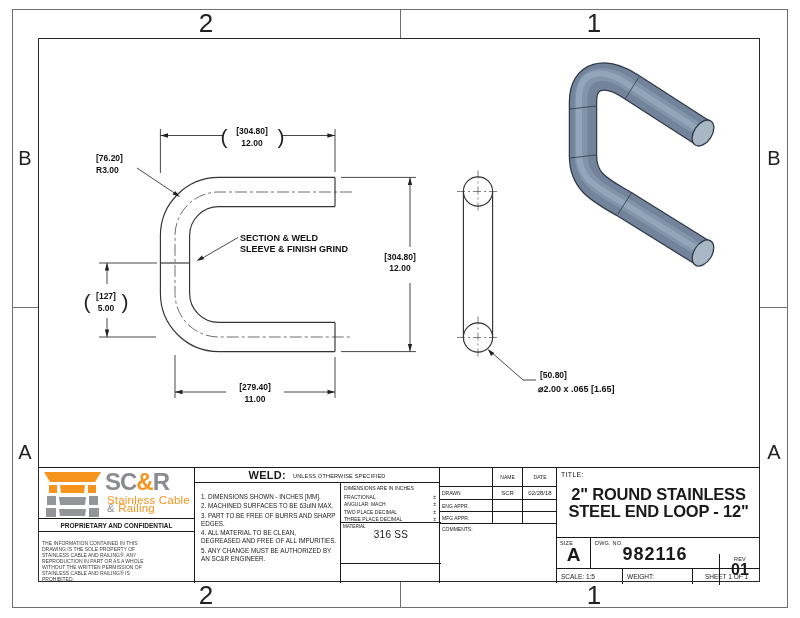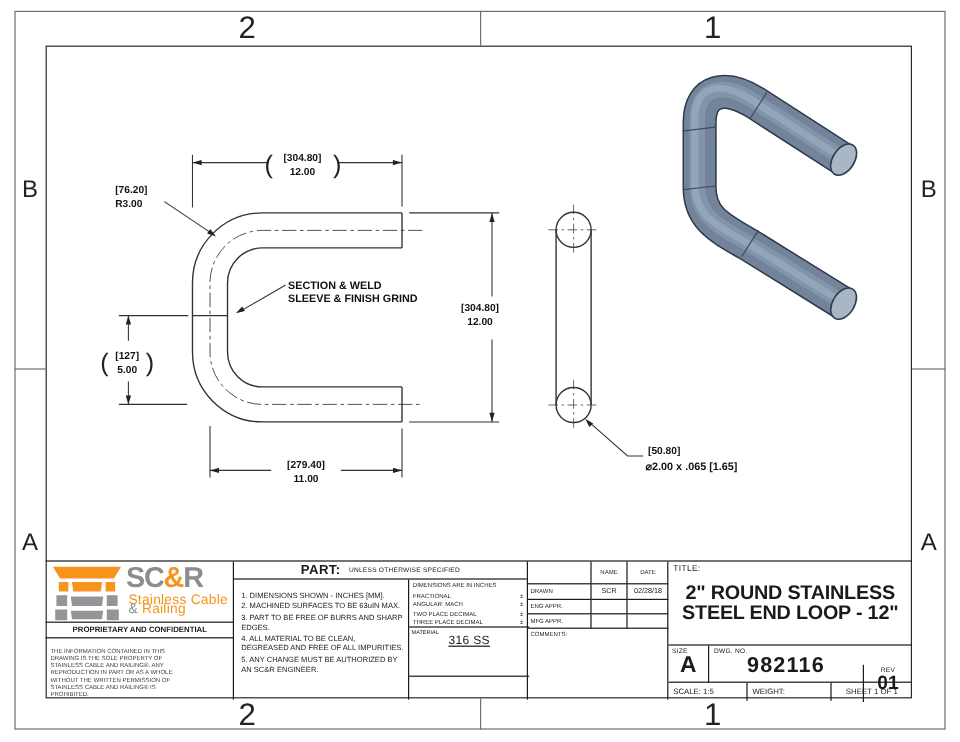--- a/index.html
+++ b/index.html
@@ -34,21 +34,21 @@
   
   .notes-header{display:flex;align-items:center;justify-content:center;gap:7px;height:15px;}
   .notes-header .h1{font-weight:700;font-size:11px;letter-spacing:.3px;}
   .notes-header .h2{font-size:5.5px;letter-spacing:.2px;margin-top:2px;}
   .notes-list{font-size:6.3px;line-height:1.32;}
   .notes-list div{margin-bottom:1px;}
   .tol{font-size:5px;line-height:1.5;}
   .tol-title{margin-bottom:1px;}
   .tol-row{display:flex;justify-content:space-between;}
   .mini-label{font-size:4.6px;}
-  .mini-value{font-size:10px;text-align:center;letter-spacing:.3px;text-decoration:underline;}
+  .mini-value{font-size:10px;text-align:center;letter-spacing:.3px;}
   
   .ap-cell{position:absolute;box-sizing:border-box;font-size:5px;display:flex;align-items:center;
            padding-left:2px;border-right:1.2px solid #1a1a1a;border-bottom:1.2px solid #1a1a1a;}
   .ap-center{justify-content:center;padding-left:0;}
   .ap-val{font-size:6px;}
   
   .title-label{font-size:7px;letter-spacing:.3px;}
   .title-main{font-weight:700;font-size:16.5px;line-height:17px;text-align:center;letter-spacing:-.2px;}
   .cell-label{font-size:5.5px;letter-spacing:.2px;}
   .big-val{font-weight:700;text-align:center;}
@@ -189,21 +189,21 @@
       </svg>
       <div class="tb logo-sc" style="left:67px;top:2px;"><span>SC</span><span class="logo-amp">&amp;</span><span>R</span></div>
       <div class="tb logo-line1" style="left:69px;top:27px;">Stainless Cable</div>
       <div class="tb logo-line2" style="left:69px;top:35px;"><span class="amp2">&amp;</span><span> Railing</span></div>
       <div class="tb prop-bar">PROPRIETARY AND CONFIDENTIAL</div>
       <div class="tb legal">THE INFORMATION CONTAINED IN THIS DRAWING IS THE SOLE PROPERTY OF STAINLESS CABLE AND RAILING®. ANY REPRODUCTION IN PART OR AS A WHOLE WITHOUT THE WRITTEN PERMISSION OF STAINLESS CABLE AND RAILING® IS PROHIBITED.</div>
     </div>
 
     <div class="tb brd-r" style="left:157px;top:0;width:245px;height:115px;">
       <div class="notes-header brd-b" style="box-sizing:border-box;">
-        <span class="h1">PART:</span>
+        <span class="h1">WELD:</span>
         <span class="h2">UNLESS OTHERWISE SPECIFIED</span>
       </div>
       <div class="tb notes-list" style="left:6px;top:25px;width:136px;">
         <div>1. DIMENSIONS SHOWN - INCHES [MM].</div>
         <div>2. MACHINED SURFACES TO BE 63uIN MAX.</div>
         <div>3. PART TO BE FREE OF BURRS AND SHARP EDGES.</div>
         <div>4. ALL MATERIAL TO BE CLEAN, DEGREASED AND FREE OF ALL IMPURITIES.</div>
         <div>5. ANY CHANGE MUST BE AUTHORIZED BY AN SC&amp;R ENGINEER.</div>
       </div>
       <div class="tb brd-l" style="left:145px;top:15px;width:100px;height:100px;">

